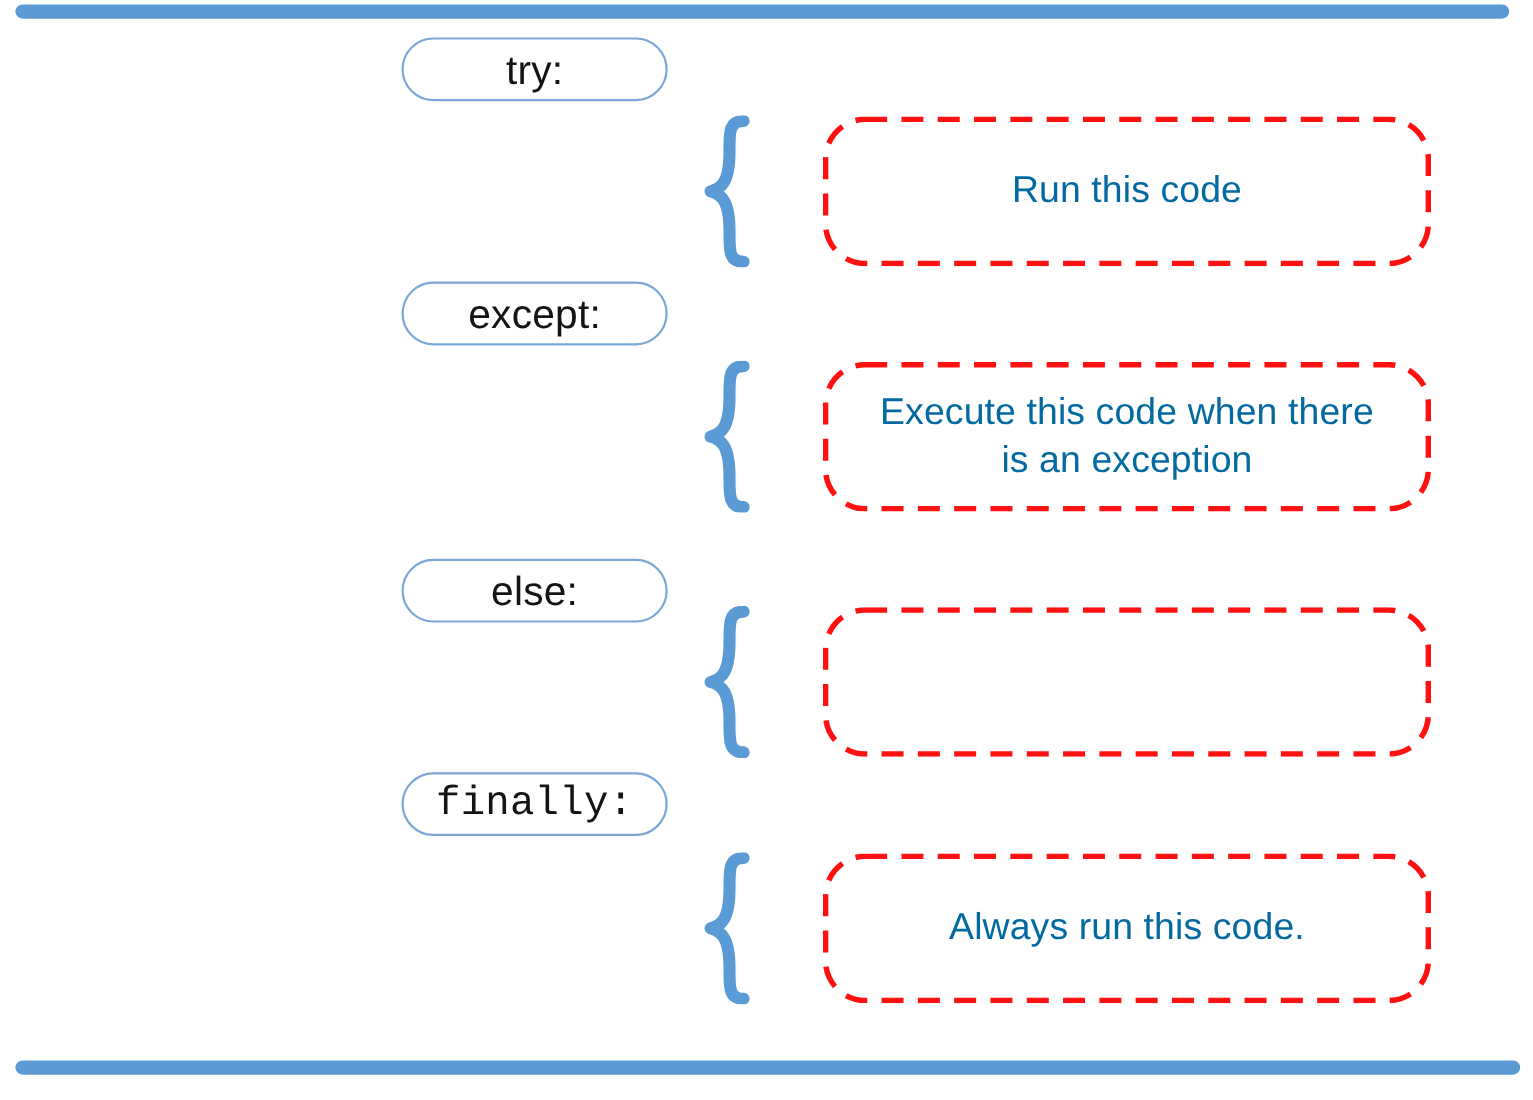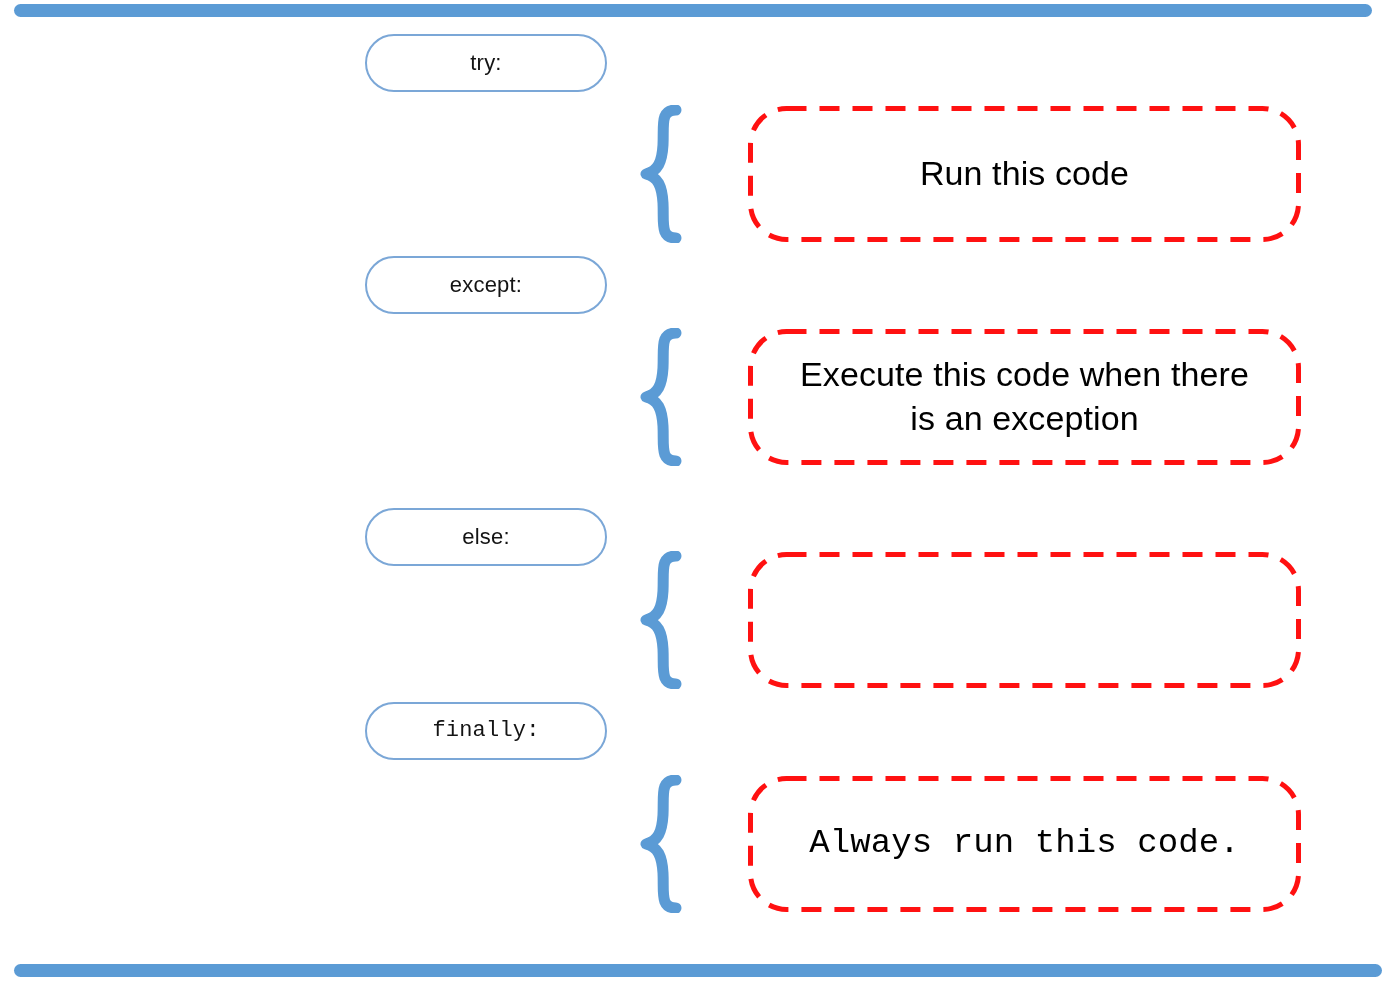--- a/index.html
+++ b/index.html
@@ -33,21 +33,21 @@
     height: 58px;
     box-sizing: border-box;
     border: 2.5px solid #7BA7D7;
     border-radius: 29px;
     background: #ffffff;
     display: flex;
     align-items: center;
     justify-content: center;
   }
   .pill-label {
-    font-size: 22px;
+    font-size: 37px;
     color: #141414;
     letter-spacing: 0.2px;
     line-height: 1;
     white-space: nowrap;
   }
 
   
   .row {
     position: absolute;
     left: 636px;
@@ -80,21 +80,21 @@
     position: absolute;
     left: 0; top: 0; right: 0; bottom: 0;
     pointer-events: none;
   }
   .body-box .dash-frame svg { display: block; width: 100%; height: 100%; }
 
   .body-text {
     position: relative;
     z-index: 2;
     font-size: 34px;
-    color: #000000;
+    color: #0369a1;
     line-height: 1.28;
     padding: 0 42px;
     letter-spacing: 0.1px;
   }
 </style>
 </head>
 <body>
 
 <div id="canvas">
 
@@ -156,21 +156,21 @@
           <rect x="2.5" y="2.5" width="548" height="131" rx="36" ry="36" fill="none" stroke="#FF1111" stroke-width="5" stroke-dasharray="20 13"></rect>
         </svg>
       </div>
     </div>
   </div>
 
   <div class="pill" style="top:702px;font-family:Liberation Mono, monospace;">
     <span class="pill-label">finally:</span>
   </div>
 
-  <div class="row" style="top:775px;font-family:Liberation Mono, monospace;">
+  <div class="row" style="top:775px;">
     <div class="brace">
       <svg viewBox="0 0 58 138" xmlns="http://www.w3.org/2000/svg">
         <path d="M40 5 C24 5 28 20 27 40 C26 57 22 66 10 69 C22 72 26 81 27 98 C28 118 24 133 40 133" fill="none" stroke="#5B9BD5" stroke-width="11" stroke-linecap="round" stroke-linejoin="round"></path>
       </svg>
     </div>
     <div class="body-box">
       <div class="dash-frame">
         <svg viewBox="0 0 553 136" preserveAspectRatio="none" xmlns="http://www.w3.org/2000/svg">
           <rect x="2.5" y="2.5" width="548" height="131" rx="36" ry="36" fill="none" stroke="#FF1111" stroke-width="5" stroke-dasharray="20 13"></rect>
         </svg>

